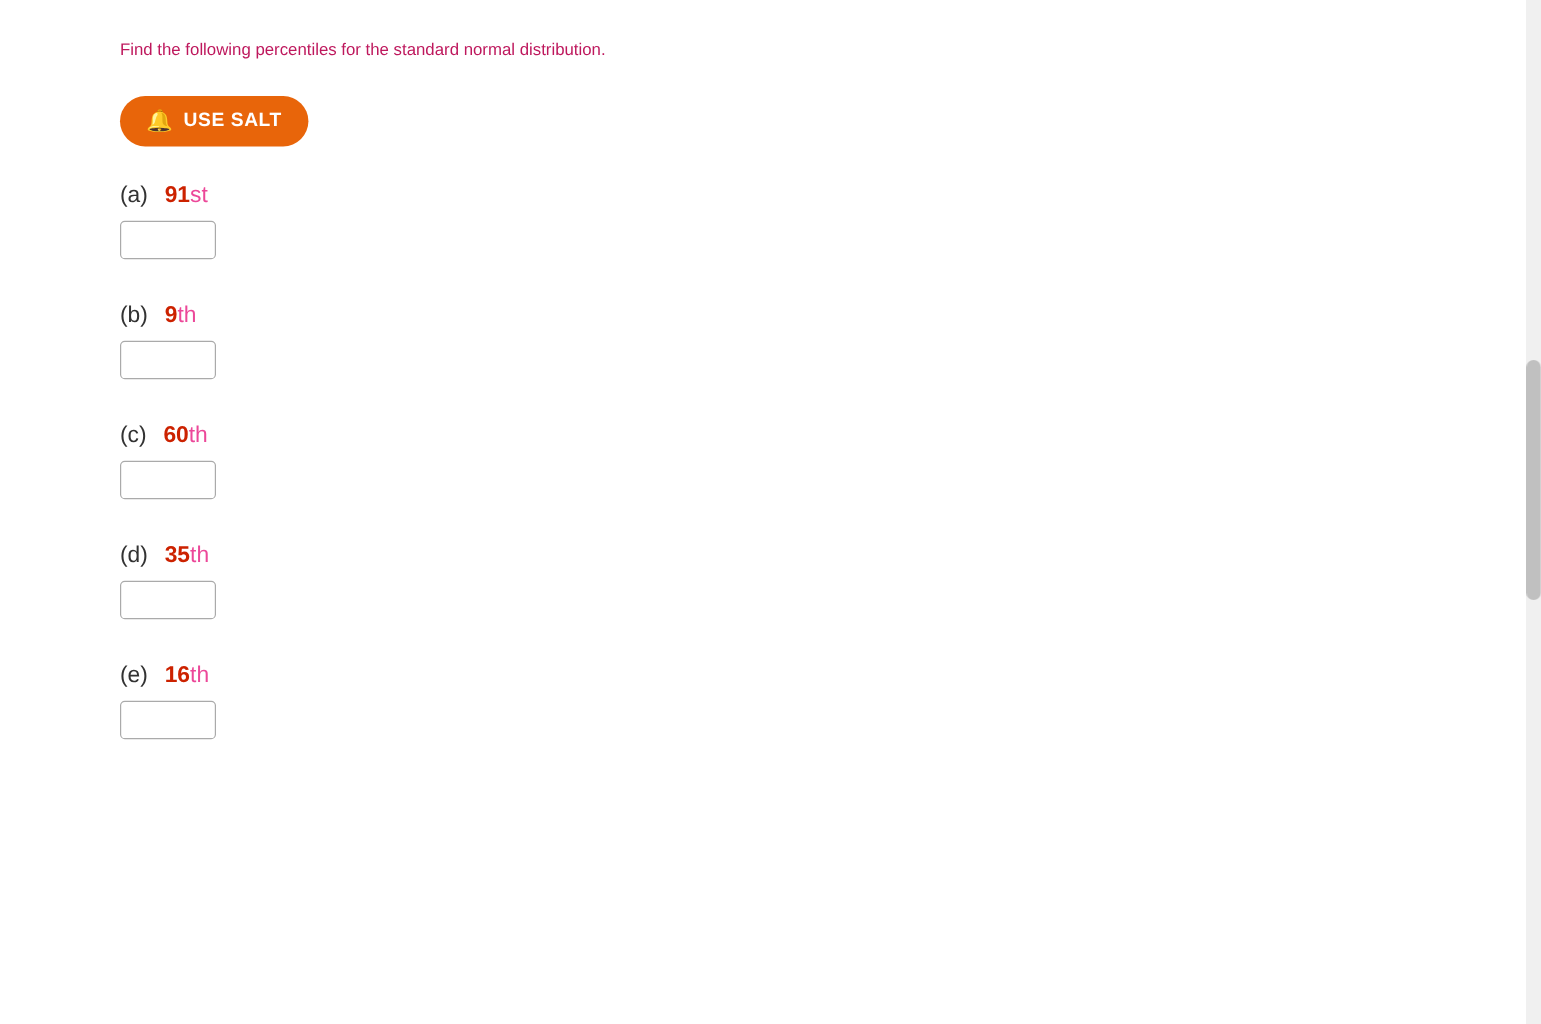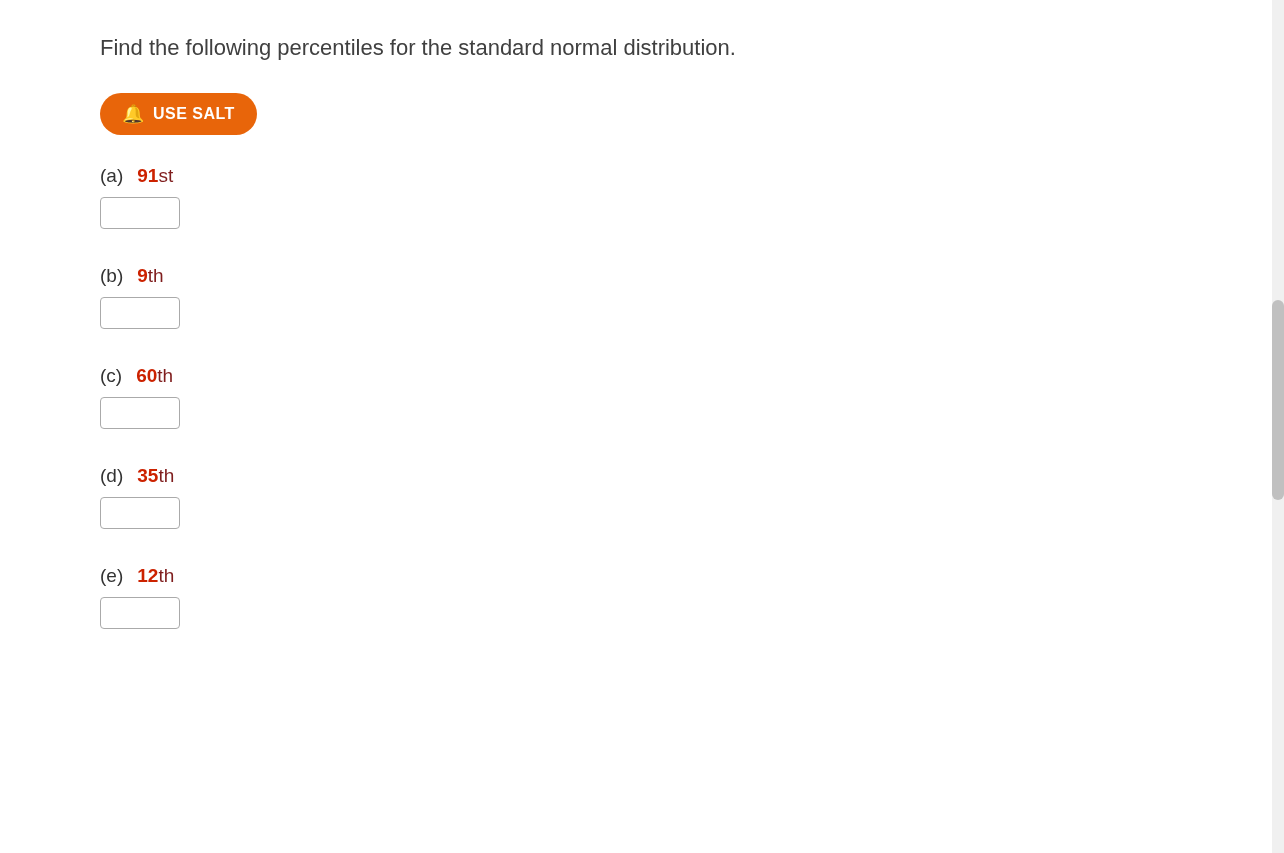--- a/index.html
+++ b/index.html
@@ -34,23 +34,23 @@
     .scrollbar-thumb {
       width: 100%;
       height: 200px;
       background: #c0c0c0;
       border-radius: 6px;
       position: absolute;
       top: 300px;
     }
 
     .instructions {
-      font-size: 22px;
+      font-size: 14px;
       line-height: 1.6;
-      color: #404040;
+      color: #be185d;
       margin-bottom: 28px;
     }
 
     .use-salt-btn {
       display: inline-flex;
       align-items: center;
       gap: 8px;
       background-color: #e8650a;
       color: #ffffff;
       border: none;
@@ -85,21 +85,21 @@
       font-size: 19px;
     }
 
     .percentile-number {
       color: #cc2200;
       font-weight: bold;
       font-size: 19px;
     }
 
     .percentile-suffix {
-      color: #7f1d1d;
+      color: #ec4899;
       font-size: 19px;
     }
 
     .answer-input {
       width: 80px;
       height: 32px;
       border: 1.5px solid #aaaaaa;
       border-radius: 4px;
       padding: 4px 6px;
       font-size: 16px;
@@ -133,20 +133,20 @@
       <div class="question-group"><div class="question-label">
           <span class="question-letter">(c)</span>
           <span><span class="percentile-number">60</span><span class="percentile-suffix">th</span></span>
         </div><input type="text" class="answer-input" style=""></div>
       <div class="question-group"><div class="question-label">
           <span class="question-letter">(d)</span>
           <span><span class="percentile-number">35</span><span class="percentile-suffix">th</span></span>
         </div><input type="text" class="answer-input" style=""></div>
       <div class="question-group"><div class="question-label">
           <span class="question-letter">(e)</span>
-          <span><span class="percentile-number">12</span><span class="percentile-suffix">th</span></span>
+          <span><span class="percentile-number">16</span><span class="percentile-suffix">th</span></span>
         </div><input type="text" class="answer-input" style=""></div>
     </div>
 </div>
 
 <div class="scrollbar">
   <div class="scrollbar-thumb"></div>
 </div>
 
 </body></html>

